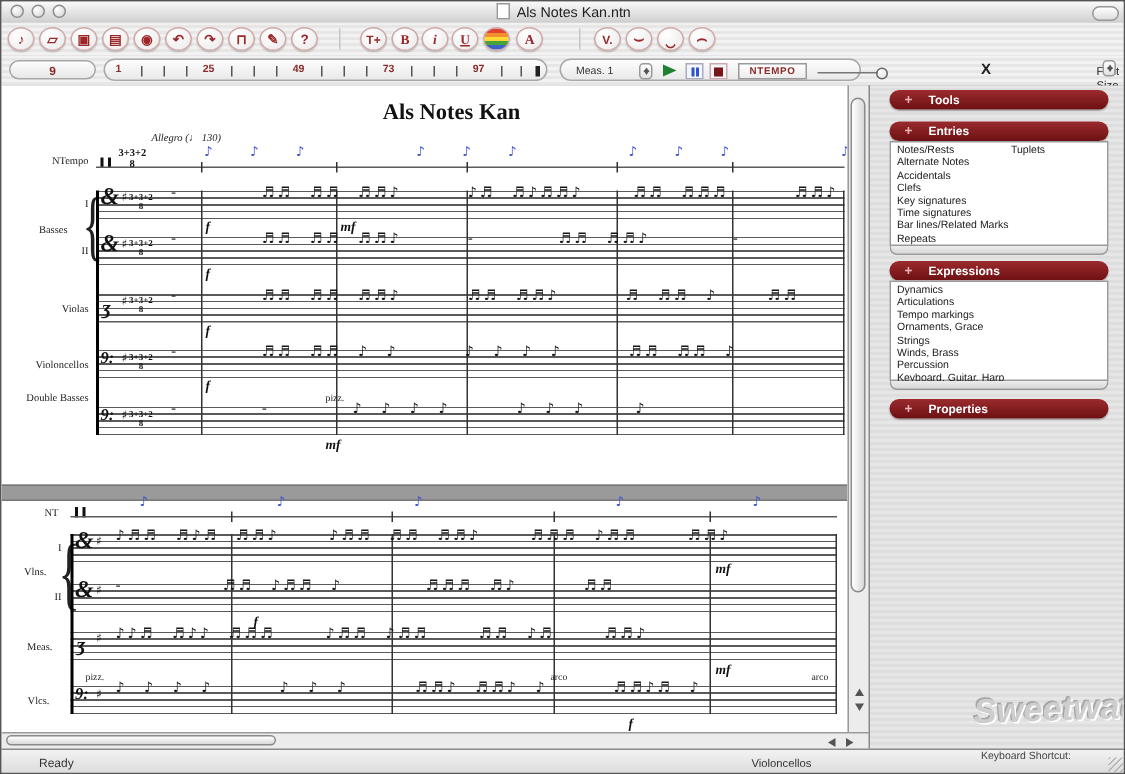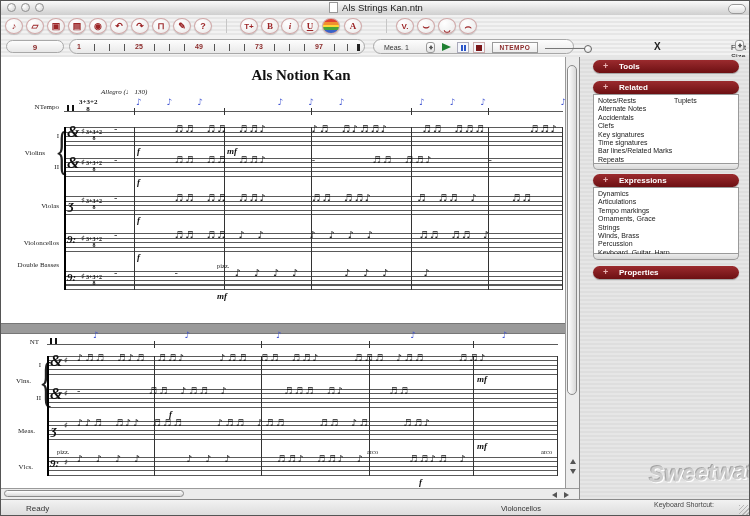--- a/index.html
+++ b/index.html
@@ -111,21 +111,21 @@
 </style>
 </head>
 <body>
 
 <div class="app">
 
   <div class="titlebar">
     <span class="tl" style="left:6px"></span>
     <span class="tl" style="left:20px"></span>
     <span class="tl" style="left:34px"></span>
-    <div class="wtitle"><span class="docico"></span><span>Als Strings Kan.ntn</span></div>
+    <div class="wtitle"><span class="docico"></span><span>Als Notes Kan.ntn</span></div>
     <span class="pillbtn"></span>
   </div>
 
   <div class="toolbar1 pin">
     <span class="rbtn" style="left:4px">♪</span>
     <span class="rbtn" style="left:25px">▱</span>
     <span class="rbtn" style="left:46px">▣</span>
     <span class="rbtn" style="left:67px">▤</span>
     <span class="rbtn" style="left:88px">◉</span>
     <span class="rbtn" style="left:109px">↶</span>
@@ -191,34 +191,34 @@
     <span class="xclose">X</span>
     <span class="fslabel">Font Size</span>
     <span class="stepper" style="left:734px;top:3px">
         <i class="triu"></i>
         <i class="trid"></i>
       </span>
   </div>
 
   <div class="scoreview">
 
-    <div class="stitle">Als Notion Kan</div>
+    <div class="stitle">Als Notes Kan</div>
     <div class="tempo">Allegro (♩ 130)</div>
 
     <span class="slabel" style="left:0;width:58px;top:46px">NTempo</span>
     <span class="dbar" style="left:66px;top:48px"></span>
     <div class="ntline" style="left:63px;top:54px;width:499px"></div>
     <span class="ts big" style="left:78px;top:42px">
         <span class="tsr">3+3+2</span>
         <span class="tsr">8</span>
       </span>
     <span class="ntnotes" style="left:135px;top:40px;word-spacing:22px">♪ ♪ ♪   ♪ ♪ ♪   ♪ ♪ ♪   ♪ ♪ ♪</span>
 
     <span class="slabel" style="left:0;width:58px;top:75px">I</span>
-    <span class="slabel" style="left:0;width:44px;top:92px">Violins</span>
+    <span class="slabel" style="left:0;width:44px;top:92px">Basses</span>
     <span class="slabel" style="left:0;width:58px;top:106px">II</span>
     <span class="slabel" style="left:0;width:58px;top:145px">Violas</span>
     <span class="slabel" style="left:0;width:58px;top:182px">Violoncellos</span>
     <span class="slabel" style="left:0;width:58px;top:204px">Double Basses</span>
     <span class="brace" style="left:54px;top:68px;font-size:52px;line-height:52px">{</span>
 
     <div class="staff5" style="left:63px;top:70px;width:499px"></div>
     <div class="staff5" style="left:63px;top:101px;width:499px"></div>
     <div class="staff5" style="left:63px;top:139px;width:499px"></div>
     <div class="staff5" style="left:63px;top:176px;width:499px"></div>
@@ -342,21 +342,21 @@
   </div>
   <div class="hscroll">
     <div class="hthumb"></div>
     <i class="sarr-l"></i>
     <i class="sarr-r"></i>
   </div>
 
   <div class="sidebar">
     <div class="pbar" style="top:3px"><span class="plus">+</span><span>Tools</span></div>
 
-    <div class="pbar" style="top:24px"><span class="plus">+</span><span>Related</span></div>
+    <div class="pbar" style="top:24px"><span class="plus">+</span><span>Entries</span></div>
     <div class="pbody" style="top:37px;height:70px">
       <div class="pitem">Notes/Rests</div>
       <div class="pitem">Alternate Notes</div>
       <div class="pitem">Accidentals</div>
       <div class="pitem">Clefs</div>
       <div class="pitem">Key signatures</div>
       <div class="pitem">Time signatures</div>
       <div class="pitem">Bar lines/Related Marks</div>
       <div class="pitem">Repeats</div>
       <span class="pcol2">Tuplets</span>

